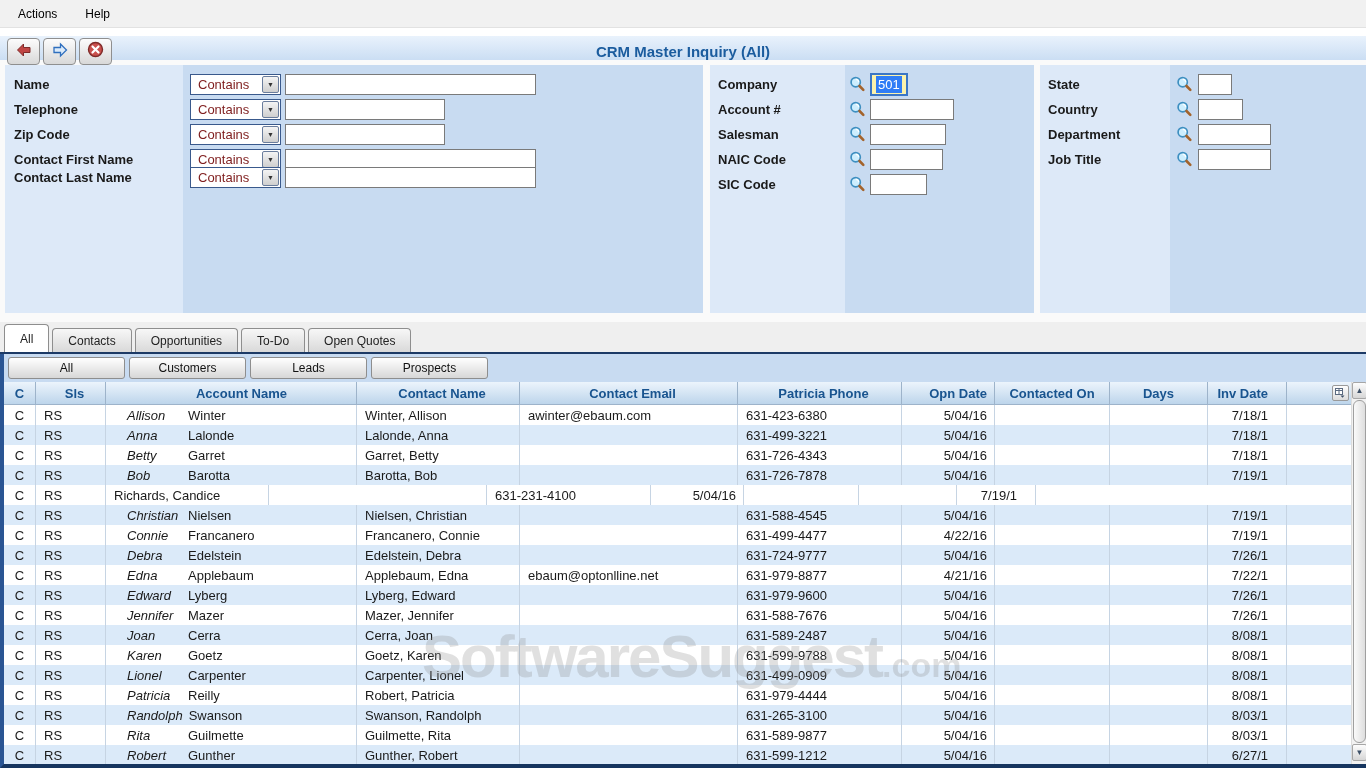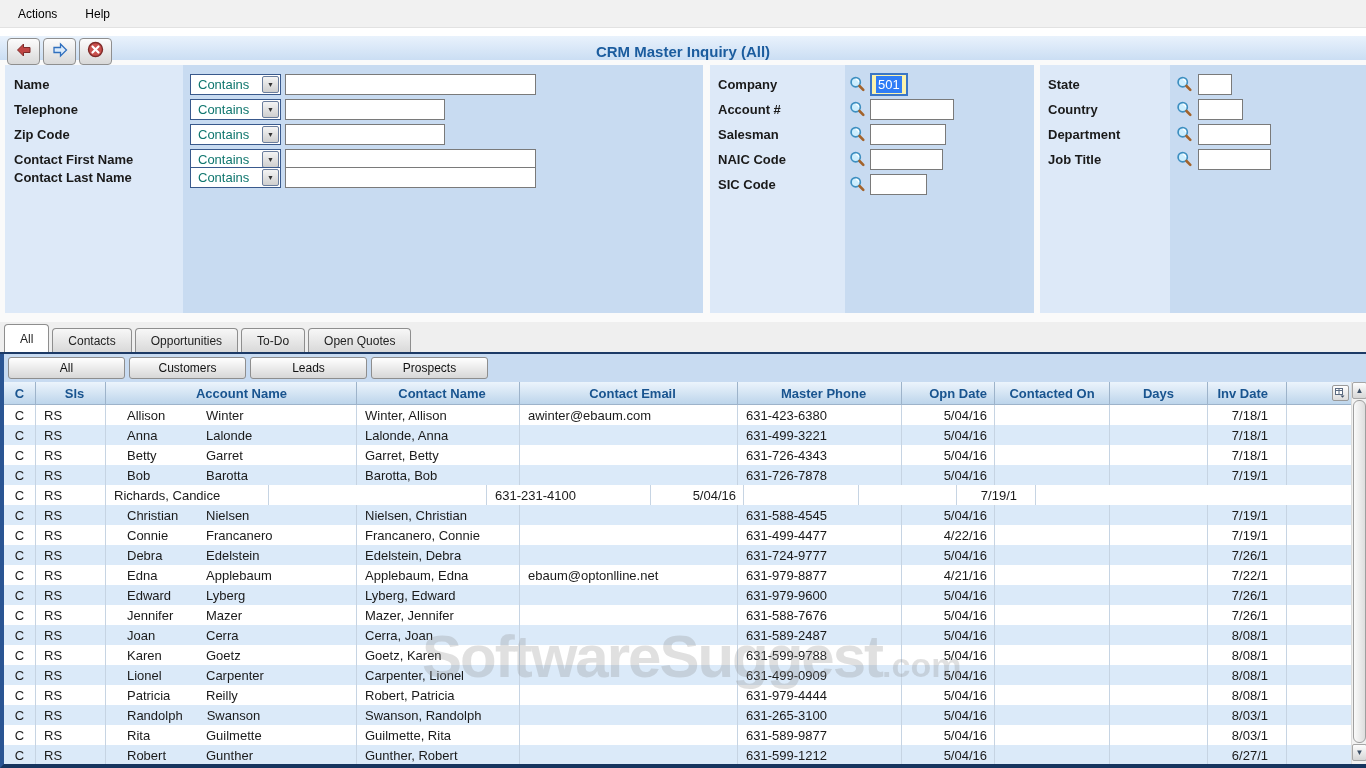--- a/index.html
+++ b/index.html
@@ -53,21 +53,21 @@
   .flabel, .llabel {
     position:absolute; left:9px; top:0; line-height:21px;
     font-weight:bold; font-size:13px; color:#1a1a1a; white-space:nowrap;
   }
   .panel2 .llabel, .panel3 .llabel { left:8px; }
 
   .dropdown {
     position:absolute; left:185px; top:0; width:91px; height:21px;
     background:#fff; border:1px solid #39598c; display:flex; align-items:center;
   }
-  .ddtext { font-size:13px; color:#0f766e; padding-left:7px; flex:1; }
+  .ddtext { font-size:13px; color:#7f1d1d; padding-left:7px; flex:1; }
   .ddbtn {
     width:17px; height:17px; margin-right:1px; border:1px solid #6a7d9c; border-radius:2px;
     background:linear-gradient(#f4f4f4,#cfcfcf);
     font-size:7px; color:#333; display:flex; align-items:center; justify-content:center;
   }
   .finput {
     position:absolute; left:280px; top:0; height:21px;
     border:1px solid #7a7a7a; background:#fff; font-size:13px; padding:0 4px;
     font-family:"Liberation Sans",sans-serif;
   }
@@ -123,21 +123,21 @@
   }
   .gridbody .row { height:20px; display:flex; background:#fff; }
   .gridbody .row:nth-child(even) { background:#dbeaf9; }
   .cell {
     border-right:1px solid #c6d4e3; font-size:13px; color:#1a1a1a;
     display:flex; align-items:center; white-space:nowrap; overflow:hidden;
   }
   .w-c { width:32px; justify-content:center; }
   .w-sls { width:70px; padding-left:8px; }
   .w-account { width:251px; padding-left:21px; }
-  .fn { display:inline-block; min-width:55px; margin-right:24px; }
+  .fn { display:inline-block; min-width:55px; margin-right:6px;font-style:italic; }
   .w-contact { width:163px; padding-left:8px; }
   .w-email { width:218px; padding-left:8px; }
   .w-phone { width:164px; padding-left:8px; }
   .w-opn { width:93px; justify-content:flex-end; padding-right:7px; }
   .w-contacted { width:115px; }
   .w-days { width:98px; }
   .w-inv { width:79px; justify-content:flex-end; padding-right:18px; }
   .w-extra { flex:1; border-right:none; }
 
   
@@ -372,21 +372,21 @@
 </div>
 
 <div class="tablewrap">
   <div class="grid">
     <div class="gridheader">
         <div class="hcell w-c">C</div>
         <div class="hcell w-sls">Sls</div>
         <div class="hcell w-account">Account Name</div>
         <div class="hcell w-contact">Contact Name</div>
         <div class="hcell w-email">Contact Email</div>
-        <div class="hcell w-phone">Master Phone</div>
+        <div class="hcell w-phone">Patricia Phone</div>
         <div class="hcell w-opn">Opn Date</div>
         <div class="hcell w-contacted">Contacted On</div>
         <div class="hcell w-days">Days</div>
         <div class="hcell w-inv">Inv Date</div>
         <div class="hcell w-extra"></div>
       </div>
     <div class="gridbody">
         <div class="row">
           <div class="cell w-c">C</div>
           <div class="cell w-sls">RS</div>

